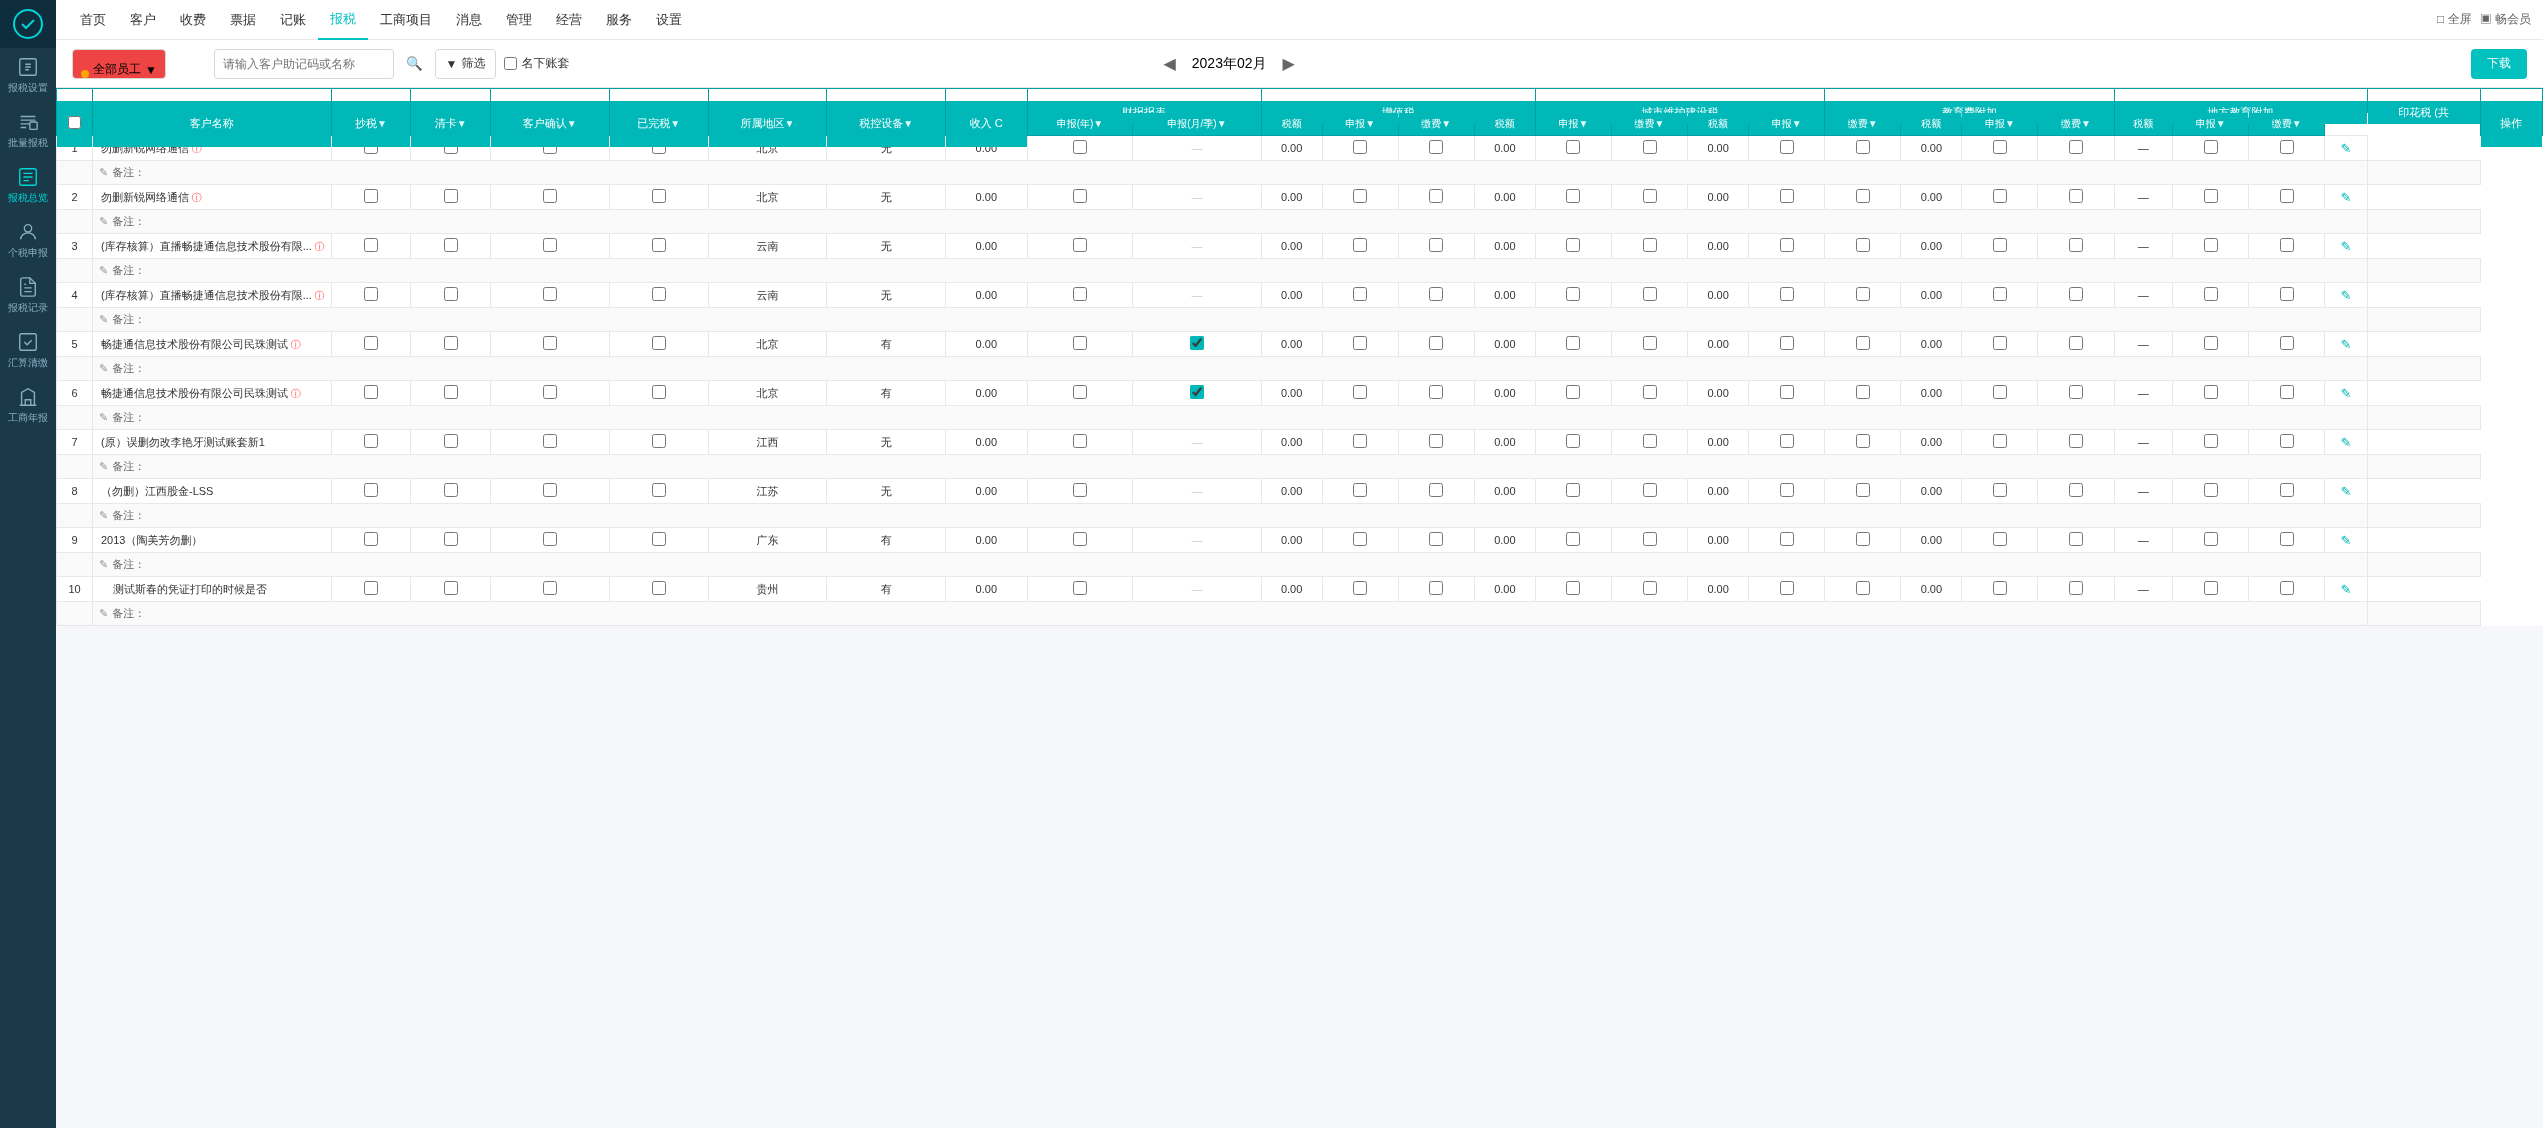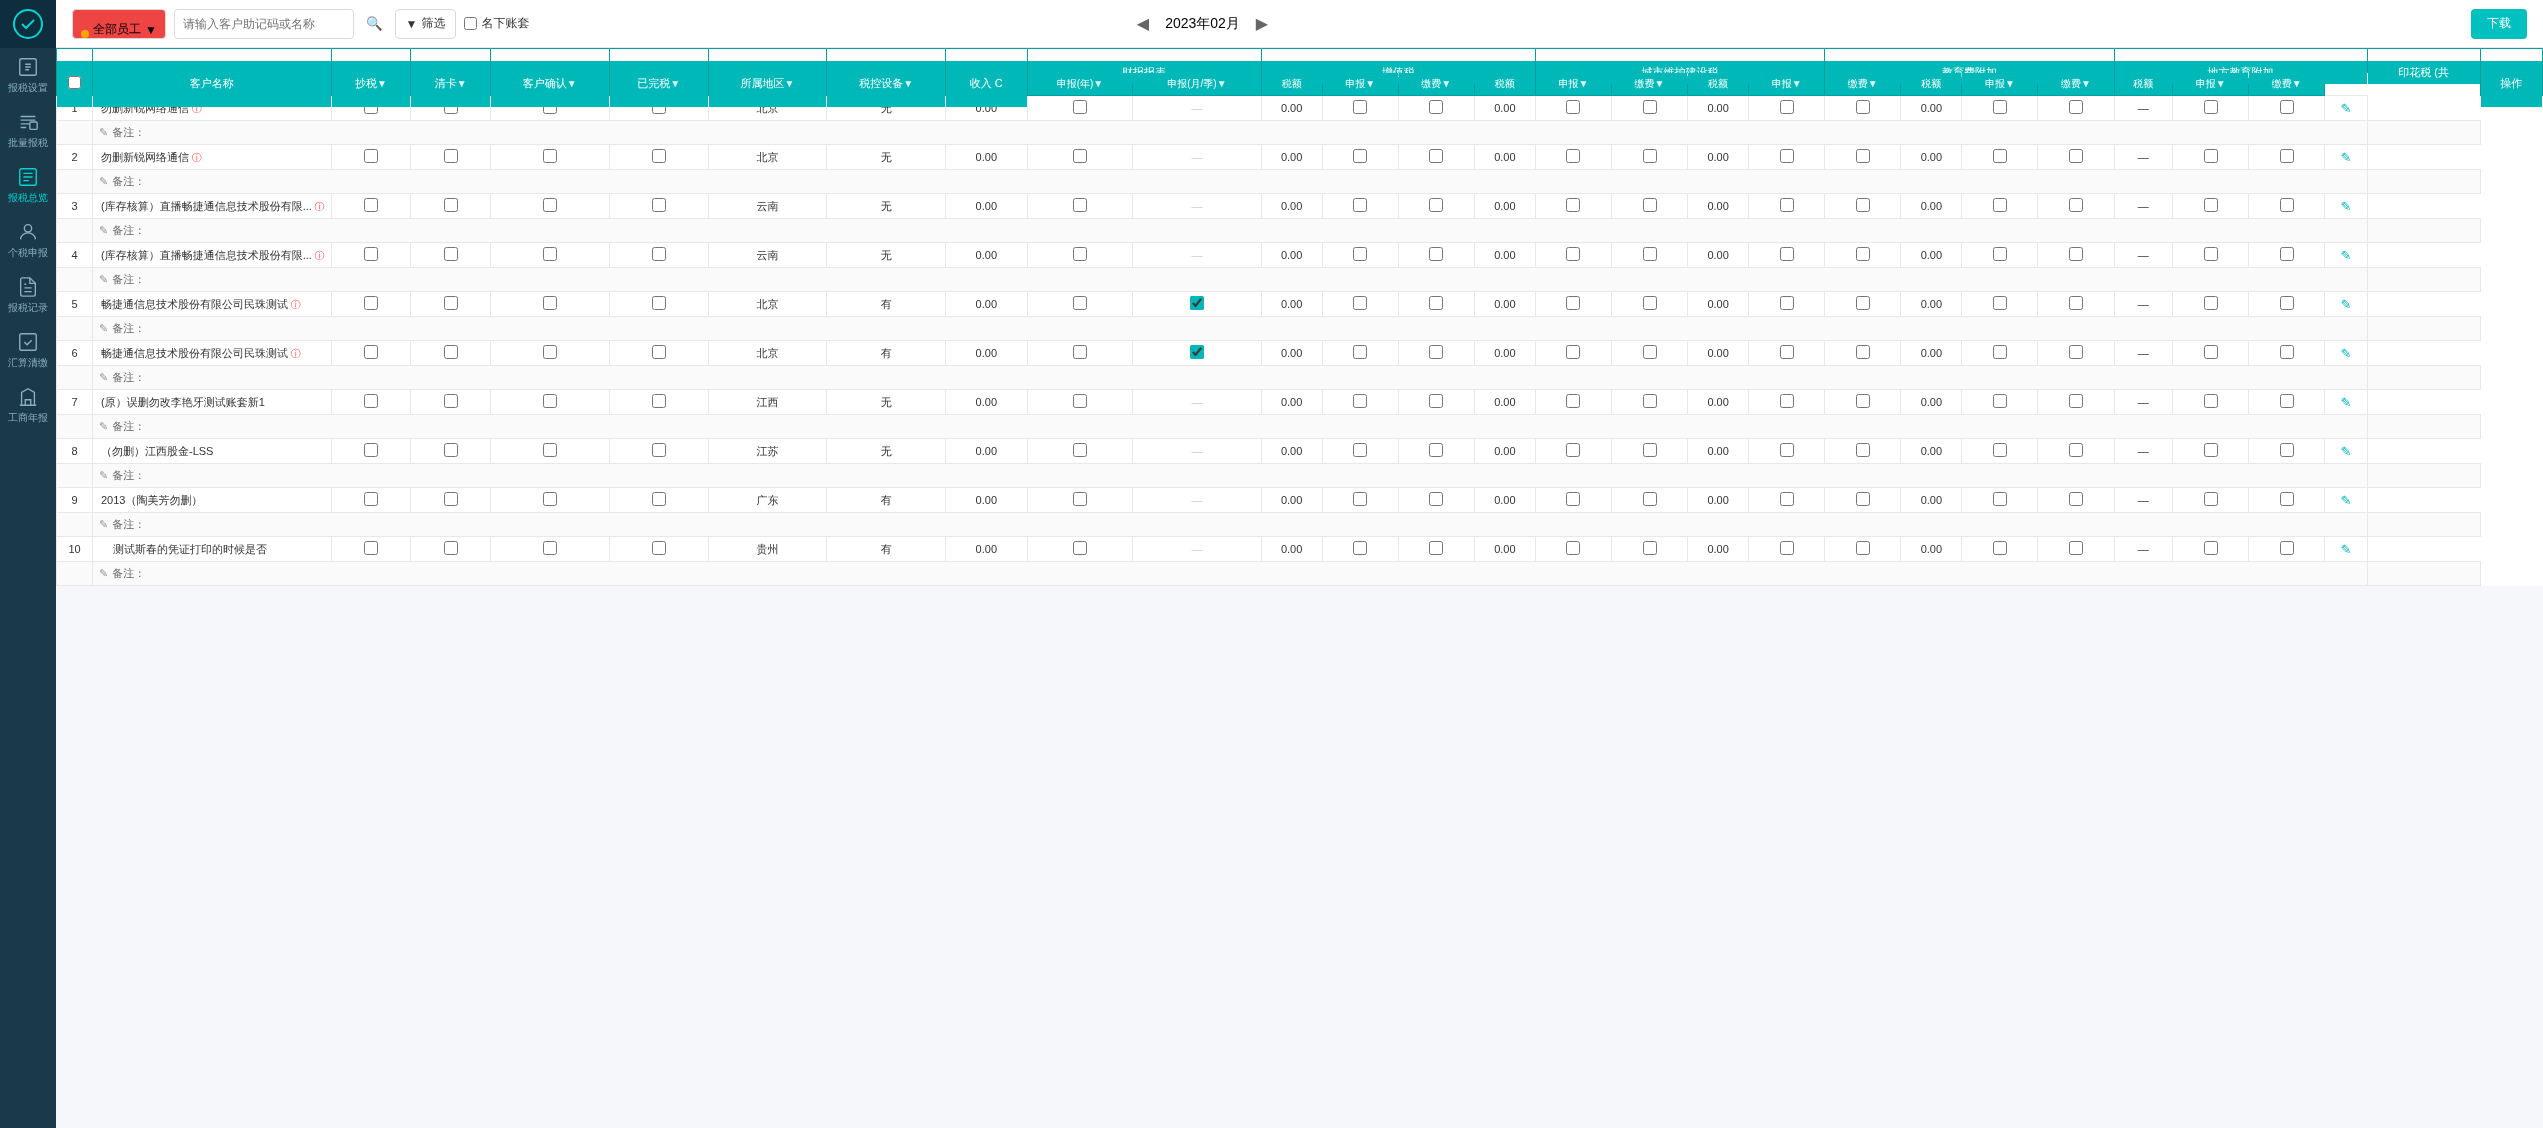--- a/index.html
+++ b/index.html
@@ -24,21 +24,21 @@
     .topnav-right { margin-left: auto; display: flex; align-items: center; gap: 8px; font-size: 12px; color: #666; }
     .topnav-right span { cursor: pointer; }
 
     
     .content { flex: 1; overflow: hidden; display: flex; flex-direction: column; padding: 0; background: #f5f7fa; }
 
     
     .toolbar { height: 48px; background: #fff; display: flex; align-items: center; padding: 0 16px; gap: 8px; border-bottom: 1px solid #e8e8e8; }
     .emp-selector { display: flex; align-items: flex-end; border: 1px solid #d9d9d9; border-radius: 4px; height: 30px; padding: 0 8px; background: #ef4444; cursor: pointer; gap: 4px; font-size: 12px; font-family: Liberation Serif, serif; }
     .emp-selector .dot { width: 8px; height: 8px; background: #ffa500; border-radius: 50%; }
-    .search-input { border: 1px solid #d9d9d9; border-radius: 4px; height: 30px; padding: 0 8px; font-size: 12px; width: 180px; outline: none; }
+    .search-input { border: 1px solid #d9d9d9; border-radius: 4px; height: 30px; padding: 0 8px; font-size: 12px; width: 180px; outline: none; margin-left: 40px; }
     .search-btn { background: none; border: none; cursor: pointer; color: #999; padding: 0 4px; }
     .filter-btn { border: 1px solid #d9d9d9; border-radius: 4px; height: 30px; padding: 0 10px; background: #fff; cursor: pointer; font-size: 12px; color: #333; display: flex; align-items: center; gap: 4px; }
     .checkbox-label { display: flex; gap: 4px; font-size: 12px; color: #333; cursor: pointer; }
     .nav-center { margin-left: auto; margin-right: auto; display: flex; align-items: center; gap: 12px; font-size: 14px; font-weight: 500; }
     .nav-arrow { background: none; border: none; cursor: pointer; color: #666; font-size: 16px; padding: 4px; }
     .download-btn { margin-left: auto; background: #00c0c0; border: none; border-radius: 4px; height: 30px; padding: 0 16px; color: #fff; cursor: pointer; font-size: 12px; }
 
     
     .table-area { flex: 1; overflow: auto; }
     table { border-collapse: collapse; width: max-content; min-width: 100%; background: #fff; }
@@ -134,20 +134,38 @@
   <div class="sidebar-item">
     <svg viewBox="0 0 24 24" fill="none" stroke="currentColor" stroke-width="1.5">
         <path d="M3 21h18M5 21V7l7-4 7 4v14M9 21v-6h6v6"></path>
       </svg>
     <span class="sidebar-item-label">工商年报</span>
   </div>
 </div>
 
 <div class="main">
 
+  <div class="topnav">
+    <div class="topnav-item">首页</div>
+    <div class="topnav-item">客户</div>
+    <div class="topnav-item">收费</div>
+    <div class="topnav-item">票据</div>
+    <div class="topnav-item">记账</div>
+    <div class="topnav-item active">报税</div>
+    <div class="topnav-item">工商项目</div>
+    <div class="topnav-item">消息</div>
+    <div class="topnav-item">管理</div>
+    <div class="topnav-item">经营</div>
+    <div class="topnav-item">服务</div>
+    <div class="topnav-item">设置</div>
+    <div class="topnav-right">
+      <span>□ 全屏</span>
+      <span>▣ 畅会员</span>
+    </div>
+  </div>
 
   <div class="content">
 
     <div class="toolbar">
       <div class="emp-selector">
         <span class="dot"></span>
         <span>全部员工</span>
         <span>▼</span>
       </div>
       <input class="search-input" type="text" placeholder="请输入客户助记码或名称" style="">

